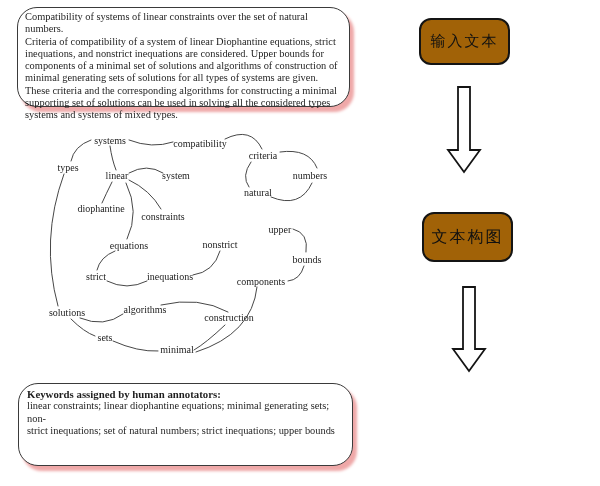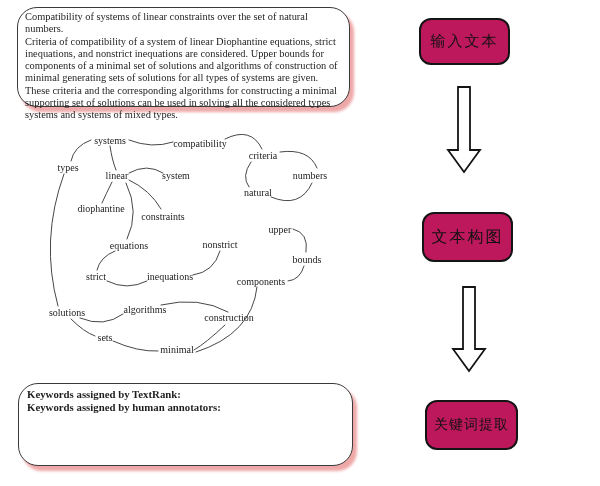--- a/index.html
+++ b/index.html
@@ -13,21 +13,21 @@
   .keywords-box{left:18px;top:383px;width:335px;height:83px;padding:3px 8px;
                 font-size:10.4px;line-height:12.3px;}
   .kw-heading{font-weight:bold;font-size:10.8px;margin:1px 0 0 0;}
   .kw-body{margin:0 0 4px 0;white-space:pre-line;}
   
   .diagram-svg{position:absolute;left:0;top:0;width:600px;height:486px;}
   .graph-edge{fill:none;stroke:#474747;stroke-width:1;stroke-linecap:round;}
   .graph-label{font-family:"Liberation Serif",serif;font-size:10px;fill:#1c1c1c;}
   .flow-arrow{fill:#fff;stroke:#141414;stroke-width:1.8;}
   
-  .flow-box{position:absolute;background:#be185d;border:2px solid #141414;border-radius:12px;
+  .flow-box{position:absolute;background:#a16207;border:2px solid #141414;border-radius:12px;
             box-sizing:border-box;display:flex;align-items:center;justify-content:center;
             font-family:"Liberation Sans","DejaVu Sans",sans-serif;font-size:15px;
             letter-spacing:2px;color:#111;}
   .flow-box-1{left:419px;top:18px;width:91px;height:47px;}
   .flow-box-2{left:422px;top:212px;width:91px;height:50px;font-size:16px;}
   .flow-box-3{left:425px;top:400px;width:93px;height:50px;font-size:14px;letter-spacing:1px;}
   .flow-notes{position:absolute;left:533px;top:211px;
               font-family:"Liberation Sans","DejaVu Sans",sans-serif;
               font-size:8px;line-height:11px;color:#333;}
   .watermark{position:absolute;left:483px;top:451px;
@@ -96,22 +96,22 @@
     <text class="graph-label" text-anchor="middle" x="229" y="321">construction</text>
     <text class="graph-label" text-anchor="middle" x="105" y="341">sets</text>
     <text class="graph-label" text-anchor="middle" x="177" y="353">minimal</text>
 
     <path class="flow-arrow" d="M 458 87 L 470 87 L 470 150 L 480 150 L 464 172 L 448 150 L 458 150 Z"></path>
     <path class="flow-arrow" d="M 463 287 L 475 287 L 475 349 L 485 349 L 469 371 L 453 349 L 463 349 Z"></path>
   </svg>
 
   <div class="flow-box flow-box-1">输入文本</div>
   <div class="flow-box flow-box-2">文本构图</div>
-  <div class="flow-box flow-box-3">关键词提取</div>
 
 
   <div class="shadow-box keywords-box">
-    <div class="kw-heading">Keywords assigned by TextRank:</div>
     <div class="kw-heading">Keywords assigned by human annotators:</div>
+    <div class="kw-body">linear constraints; linear diophantine equations; minimal generating sets;  non-
+strict inequations; set of natural numbers; strict inequations; upper bounds</div>
   </div>
 
 
 </div>
 
 </body></html>

